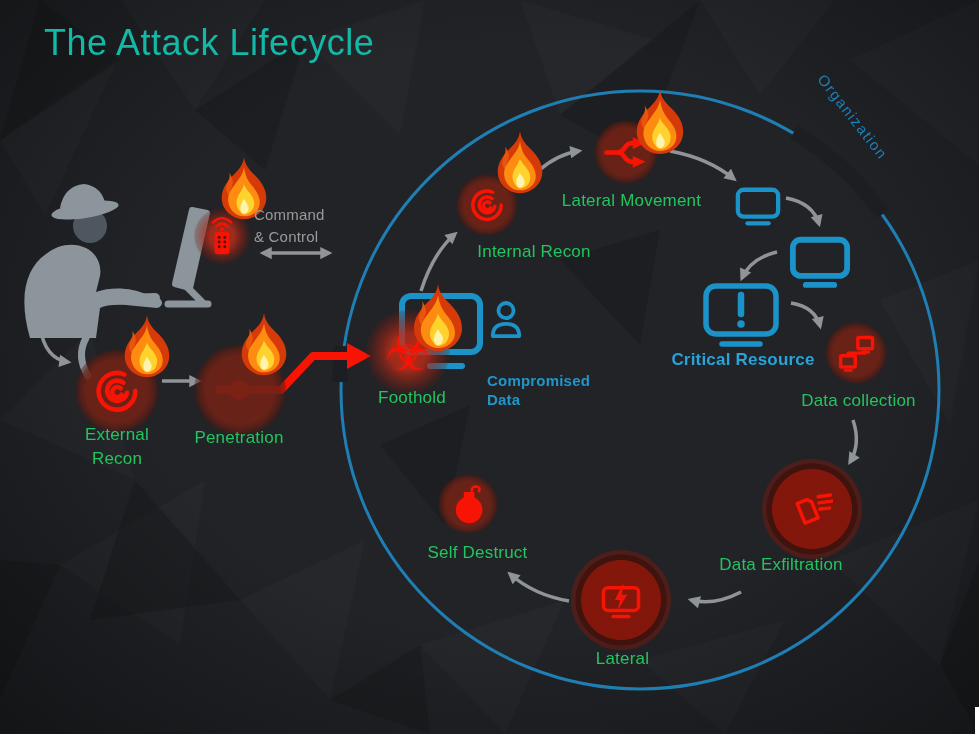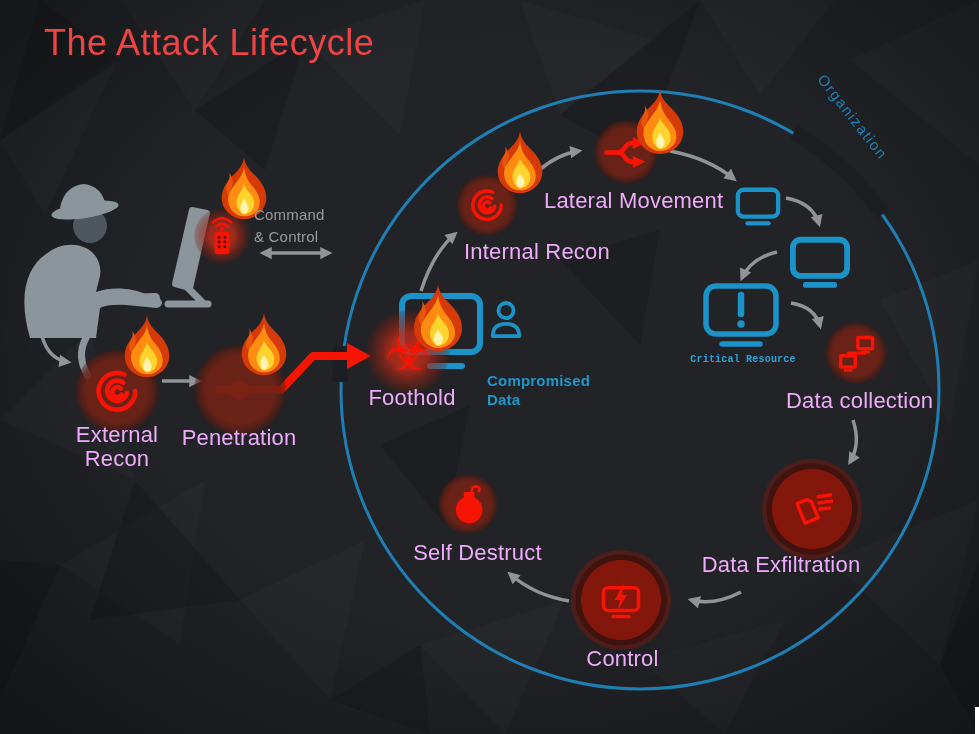--- a/index.html
+++ b/index.html
@@ -4,27 +4,27 @@
 <style>
   html,body{margin:0;padding:0;background:#101113;}
   #stage{
     position:relative;width:979px;height:734px;overflow:hidden;
     background:#212327;font-family:"Liberation Sans",sans-serif;
   }
   #stage *{box-sizing:border-box;}
   .abs{position:absolute;}
   .vignette{position:absolute;inset:0;pointer-events:none;
     background:radial-gradient(ellipse at 52% 46%, rgba(0,0,0,0) 52%, rgba(0,0,0,0.42) 100%);}
-  .lbl{position:absolute;color:#f0abfc;font-size:22px;line-height:24px;
+  .lbl{position:absolute;color:#22c55e;font-size:17px;line-height:24px;
     text-align:center;letter-spacing:.2px;white-space:nowrap;}
   .lbl .ln{display:block;}
-  .title{position:absolute;left:44px;top:22px;font-size:36px;letter-spacing:.5px;color:#ef4444;}
+  .title{position:absolute;left:44px;top:22px;font-size:36px;letter-spacing:.5px;color:#14b8a6;}
   .gray-lbl{color:#9b9b9b;font-size:15px;line-height:22px;text-align:left;}
   .blue-lbl{color:#2196c9;font-size:15px;line-height:19px;font-weight:700;text-align:left;margin-top:30px;}
-  .cr-lbl{color:#29a3d8;font-size:10px;font-weight:700;font-family:Liberation Mono, monospace;}
+  .cr-lbl{color:#29a3d8;font-size:17px;font-weight:700;}
   .org-lbl{color:#1f7fb4;font-size:15px;letter-spacing:1.5px;transform:rotate(52deg);}
   .glow{position:absolute;border-radius:50%;
     background:radial-gradient(circle, rgba(112,34,22,.92) 0 52%, rgba(96,30,20,.75) 62%, rgba(70,22,14,.35) 70%, rgba(0,0,0,0) 76%);}
   .burst{background:radial-gradient(circle, rgba(190,45,25,.8) 0 30%, rgba(150,35,20,.55) 50%, rgba(110,28,16,.3) 65%, rgba(0,0,0,0) 78%);}
   .rings{position:absolute;border-radius:50%;
     background:radial-gradient(circle, rgba(136,22,10,.95) 0 56%, rgba(70,16,10,.85) 57% 64%, rgba(120,24,13,.5) 65% 71%, rgba(60,14,9,.8) 72% 77%, rgba(110,22,12,.3) 78% 85%, rgba(0,0,0,0) 86%);}
   .bio{position:absolute;color:#f81405;font-size:52px;line-height:56px;width:56px;text-align:center;
     text-shadow:0 0 6px rgba(255,30,10,.6);}
   .edge-artifact{position:absolute;right:0;top:707px;width:4px;height:27px;background:#ffffff;}
   svg.layer{position:absolute;left:0;top:0;}
@@ -289,17 +289,17 @@
     <span class="ln">Compromised</span>
     <span class="ln">Data</span>
   </div>
 
   <div class="lbl" style="left:464px;top:240px;width:140px">Internal Recon</div>
   <div class="lbl" style="left:544px;top:189px;width:175px">Lateral Movement</div>
   <div class="lbl org-lbl" style="left:770px;top:105px;width:165px">Organization</div>
   <div class="lbl cr-lbl" style="left:668px;top:348px;width:150px">Critical Resource</div>
   <div class="lbl" style="left:786px;top:389px;width:145px">Data collection</div>
   <div class="lbl" style="left:700px;top:553px;width:162px">Data Exfiltration</div>
-  <div class="lbl" style="left:560px;top:647px;width:125px">Control</div>
+  <div class="lbl" style="left:560px;top:647px;width:125px">Lateral</div>
   <div class="lbl" style="left:405px;top:541px;width:145px">Self Destruct</div>
 
   <div class="edge-artifact"></div>
 </div>
 
 </body></html>

